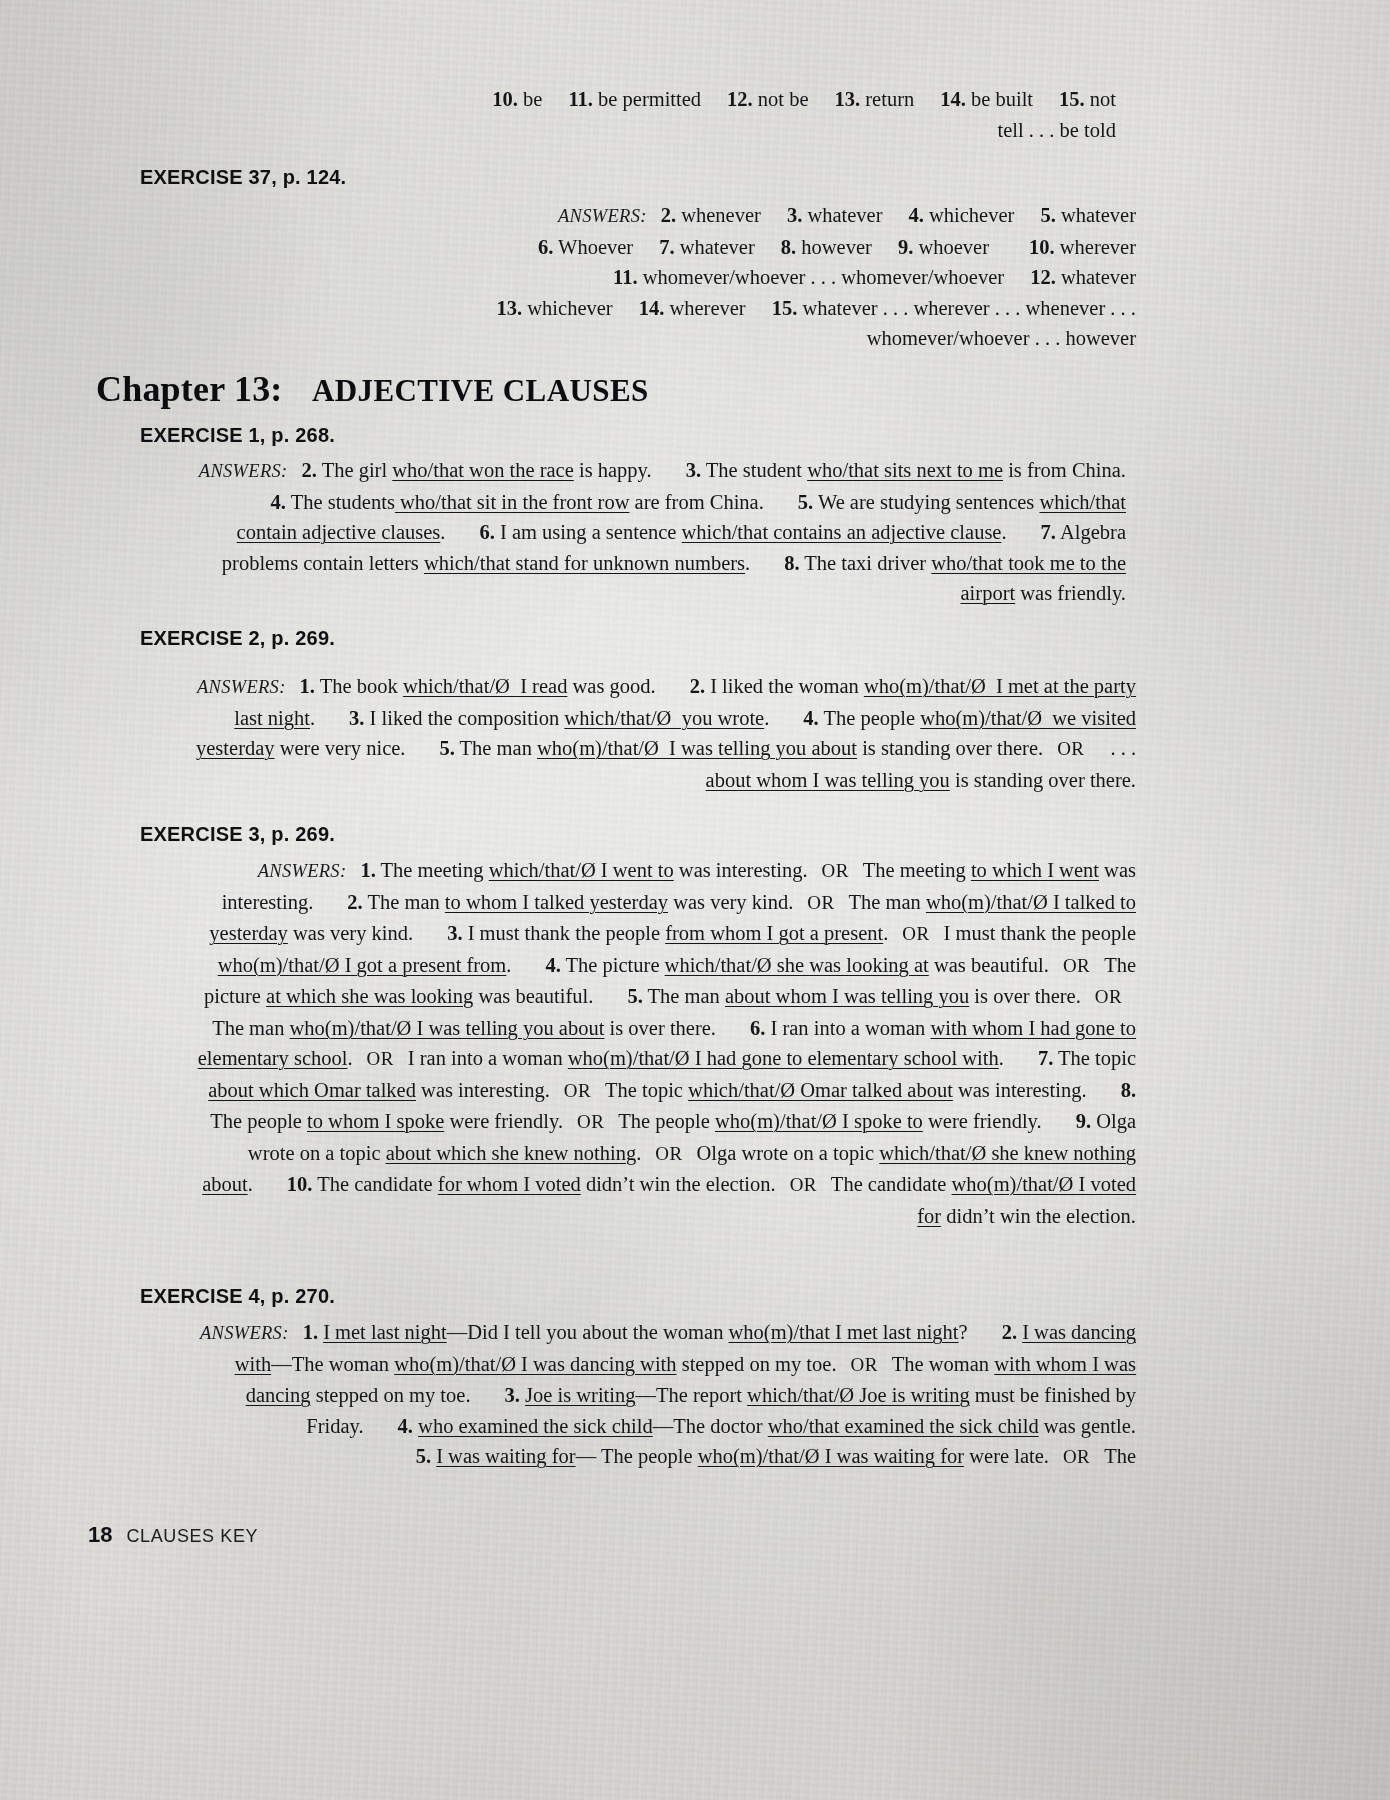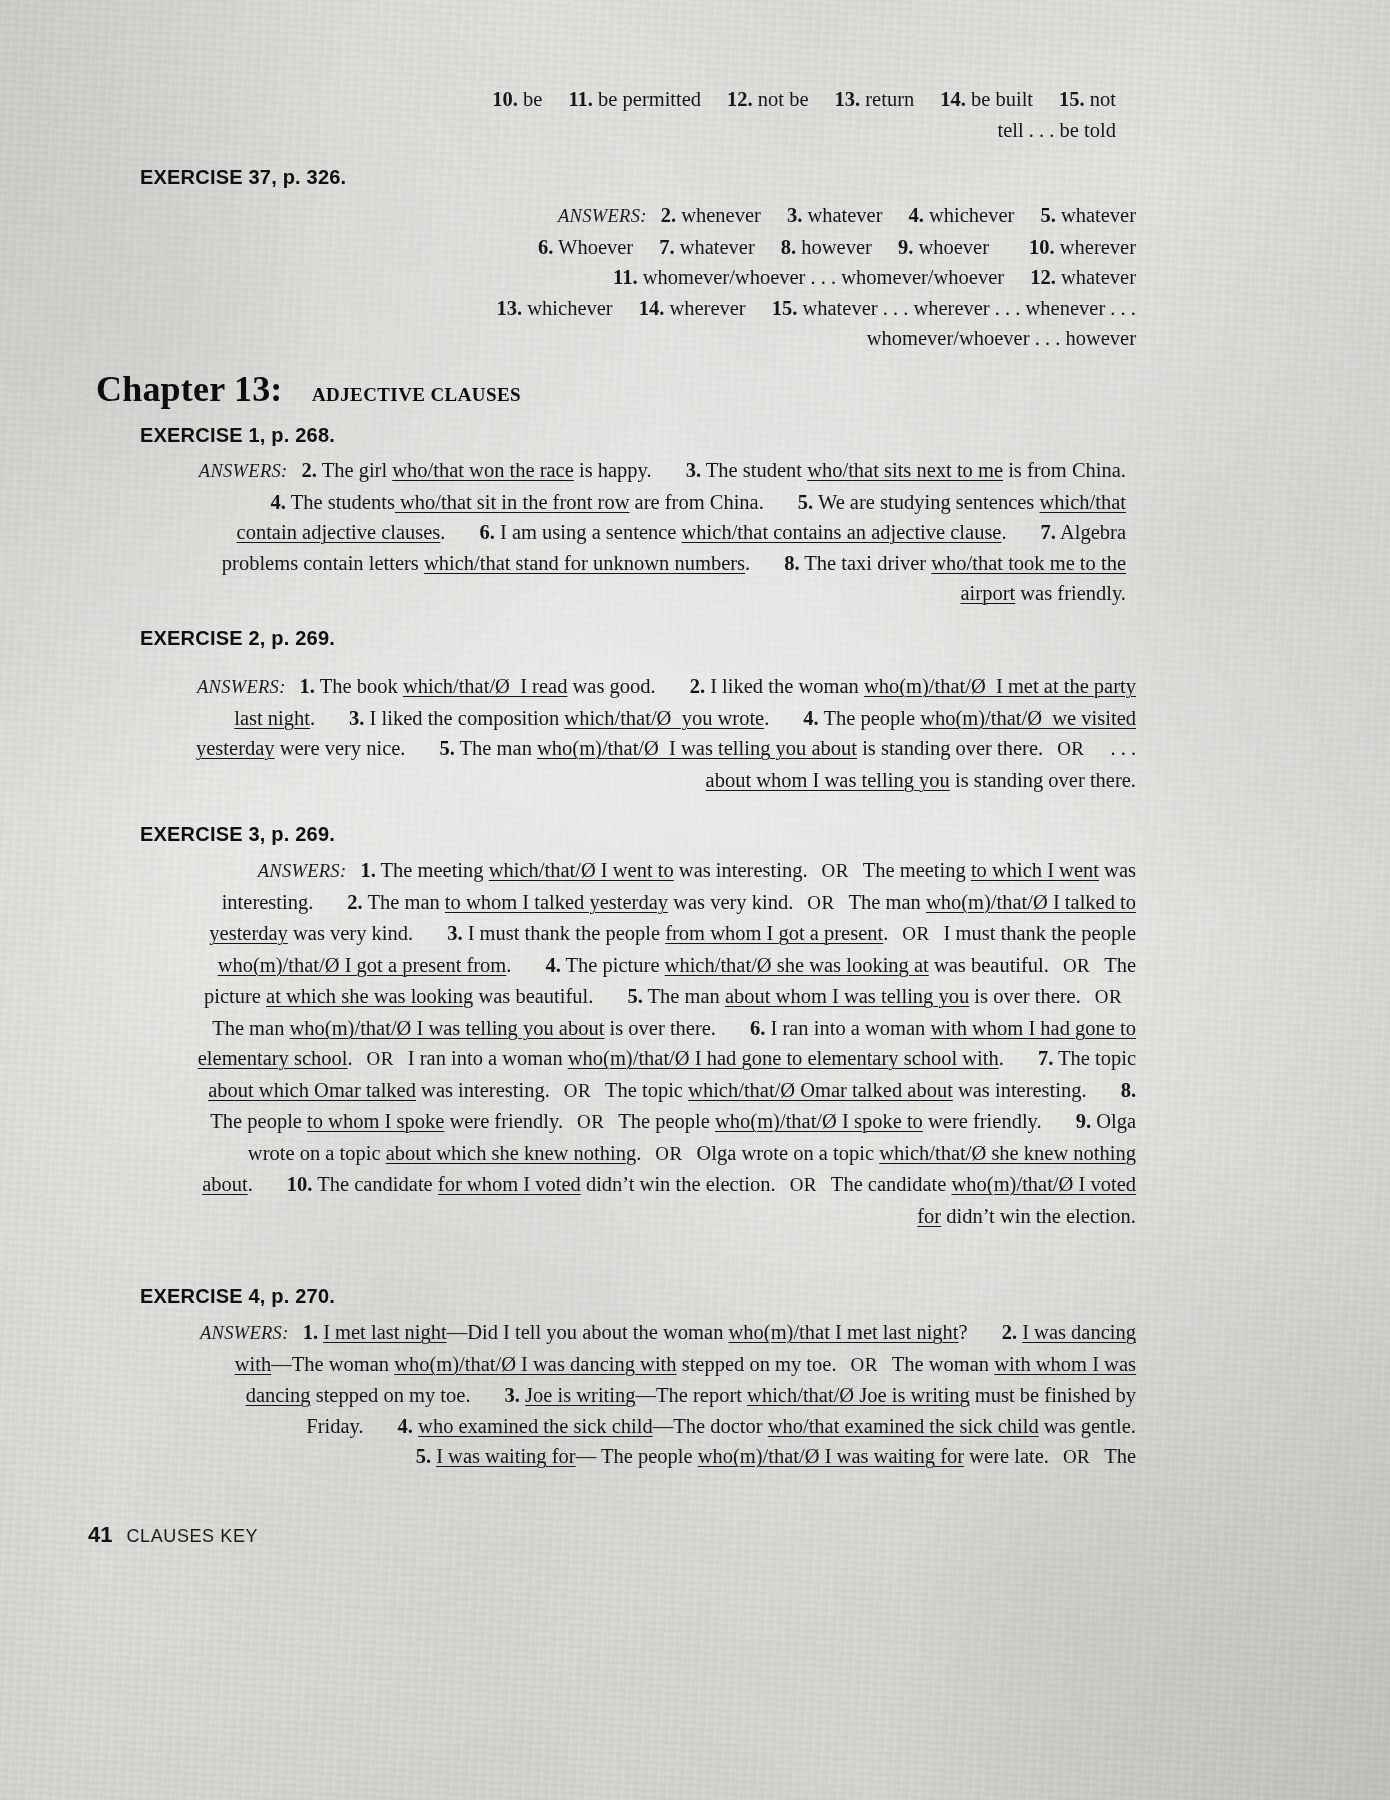--- a/index.html
+++ b/index.html
@@ -59,21 +59,21 @@
   }
 
   .chapter-head {
     font-family: "Liberation Serif", serif;
     font-weight: bold;
     font-size: 30px;
     color: #0d0d11;
     letter-spacing: 0.2px;
   }
   .chapter-head .chlabel { font-size: 36px; }
-  .chapter-head .chtitle { font-size: 19px; letter-spacing: 0.4px; }
+  .chapter-head .chtitle { font-size: 31px; letter-spacing: 0.4px; }
 
   .ans-label {
     font-style: italic;
     font-size: 18.5px;
     letter-spacing: 0.3px;
     color: #1a1a1f;
   }
 
   .body-para {
     font-size: 20.5px;
@@ -144,21 +144,21 @@
 
 <div class="content">
 
   <div class="sec body-para" id="sec-top">
     <div>
       <b class="n">10.</b> be<span class="gap"></span><b class="n">11.</b> be permitted<span class="gap"></span><b class="n">12.</b> not be<span class="gap"></span><b class="n">13.</b> return<span class="gap"></span><b class="n">14.</b> be built<span class="gap"></span><b class="n">15.</b> not
     </div>
     <div>tell . . . be told</div>
   </div>
 
-  <div class="sec ex-head" id="head-ex37">EXERCISE 37, p. 326.</div>
+  <div class="sec ex-head" id="head-ex37">EXERCISE 37, p. 124.</div>
 
   <div class="sec body-para" id="sec-ex37">
     <div>
       <span class="ans-label">ANSWERS:</span><span class="gap-s"></span><b class="n">2.</b> whenever<span class="gap"></span><b class="n">3.</b> whatever<span class="gap"></span><b class="n">4.</b> whichever<span class="gap"></span><b class="n">5.</b> whatever
     </div>
     <div>
       <b class="n">6.</b> Whoever<span class="gap"></span><b class="n">7.</b> whatever<span class="gap"></span><b class="n">8.</b> however<span class="gap"></span><b class="n">9.</b> whoever<span class="gap-s"></span><span class="gap"></span><b class="n">10.</b> wherever
     </div>
     <div>
       <b class="n">11.</b> whomever/whoever . . . whomever/whoever<span class="gap"></span><b class="n">12.</b> whatever
@@ -194,17 +194,17 @@
   </div>
 
   <div class="sec ex-head" id="head-ex4">EXERCISE 4, p. 270.</div>
 
   <div class="sec body-para" id="sec-ex4">
     <span class="ans-label">ANSWERS:</span><span class="gap-s"></span><b class="n">1.</b> <u>I met last night</u>—Did I tell you about the woman <u>who(m)/that I met last night</u>?<span class="gap-l"></span><b class="n">2.</b> <u>I was dancing with</u>—The woman <u>who(m)/that/Ø I was dancing with</u> stepped on my toe.<span class="gap-s"></span><span class="or">OR</span><span class="gap-s"></span>The woman <u>with whom I was dancing</u> stepped on my toe.<span class="gap-l"></span><b class="n">3.</b> <u>Joe is writing</u>—The report <u>which/that/Ø Joe is writing</u> must be finished by Friday.<span class="gap-l"></span><b class="n">4.</b> <u>who examined the sick child</u>—The doctor <u>who/that examined the sick child</u> was gentle.<br>
     <b class="n">5.</b> <u>I was waiting for</u>— The people <u>who(m)/that/Ø I was waiting for</u> were late.<span class="gap-s"></span><span class="or">OR</span><span class="gap-s"></span>The
   </div>
 
   <div class="footer">
-    <span class="pageno">41</span>
+    <span class="pageno">18</span>
     <span class="ftitle">CLAUSES KEY</span>
   </div>
 
 </div>
 
 </body></html>

